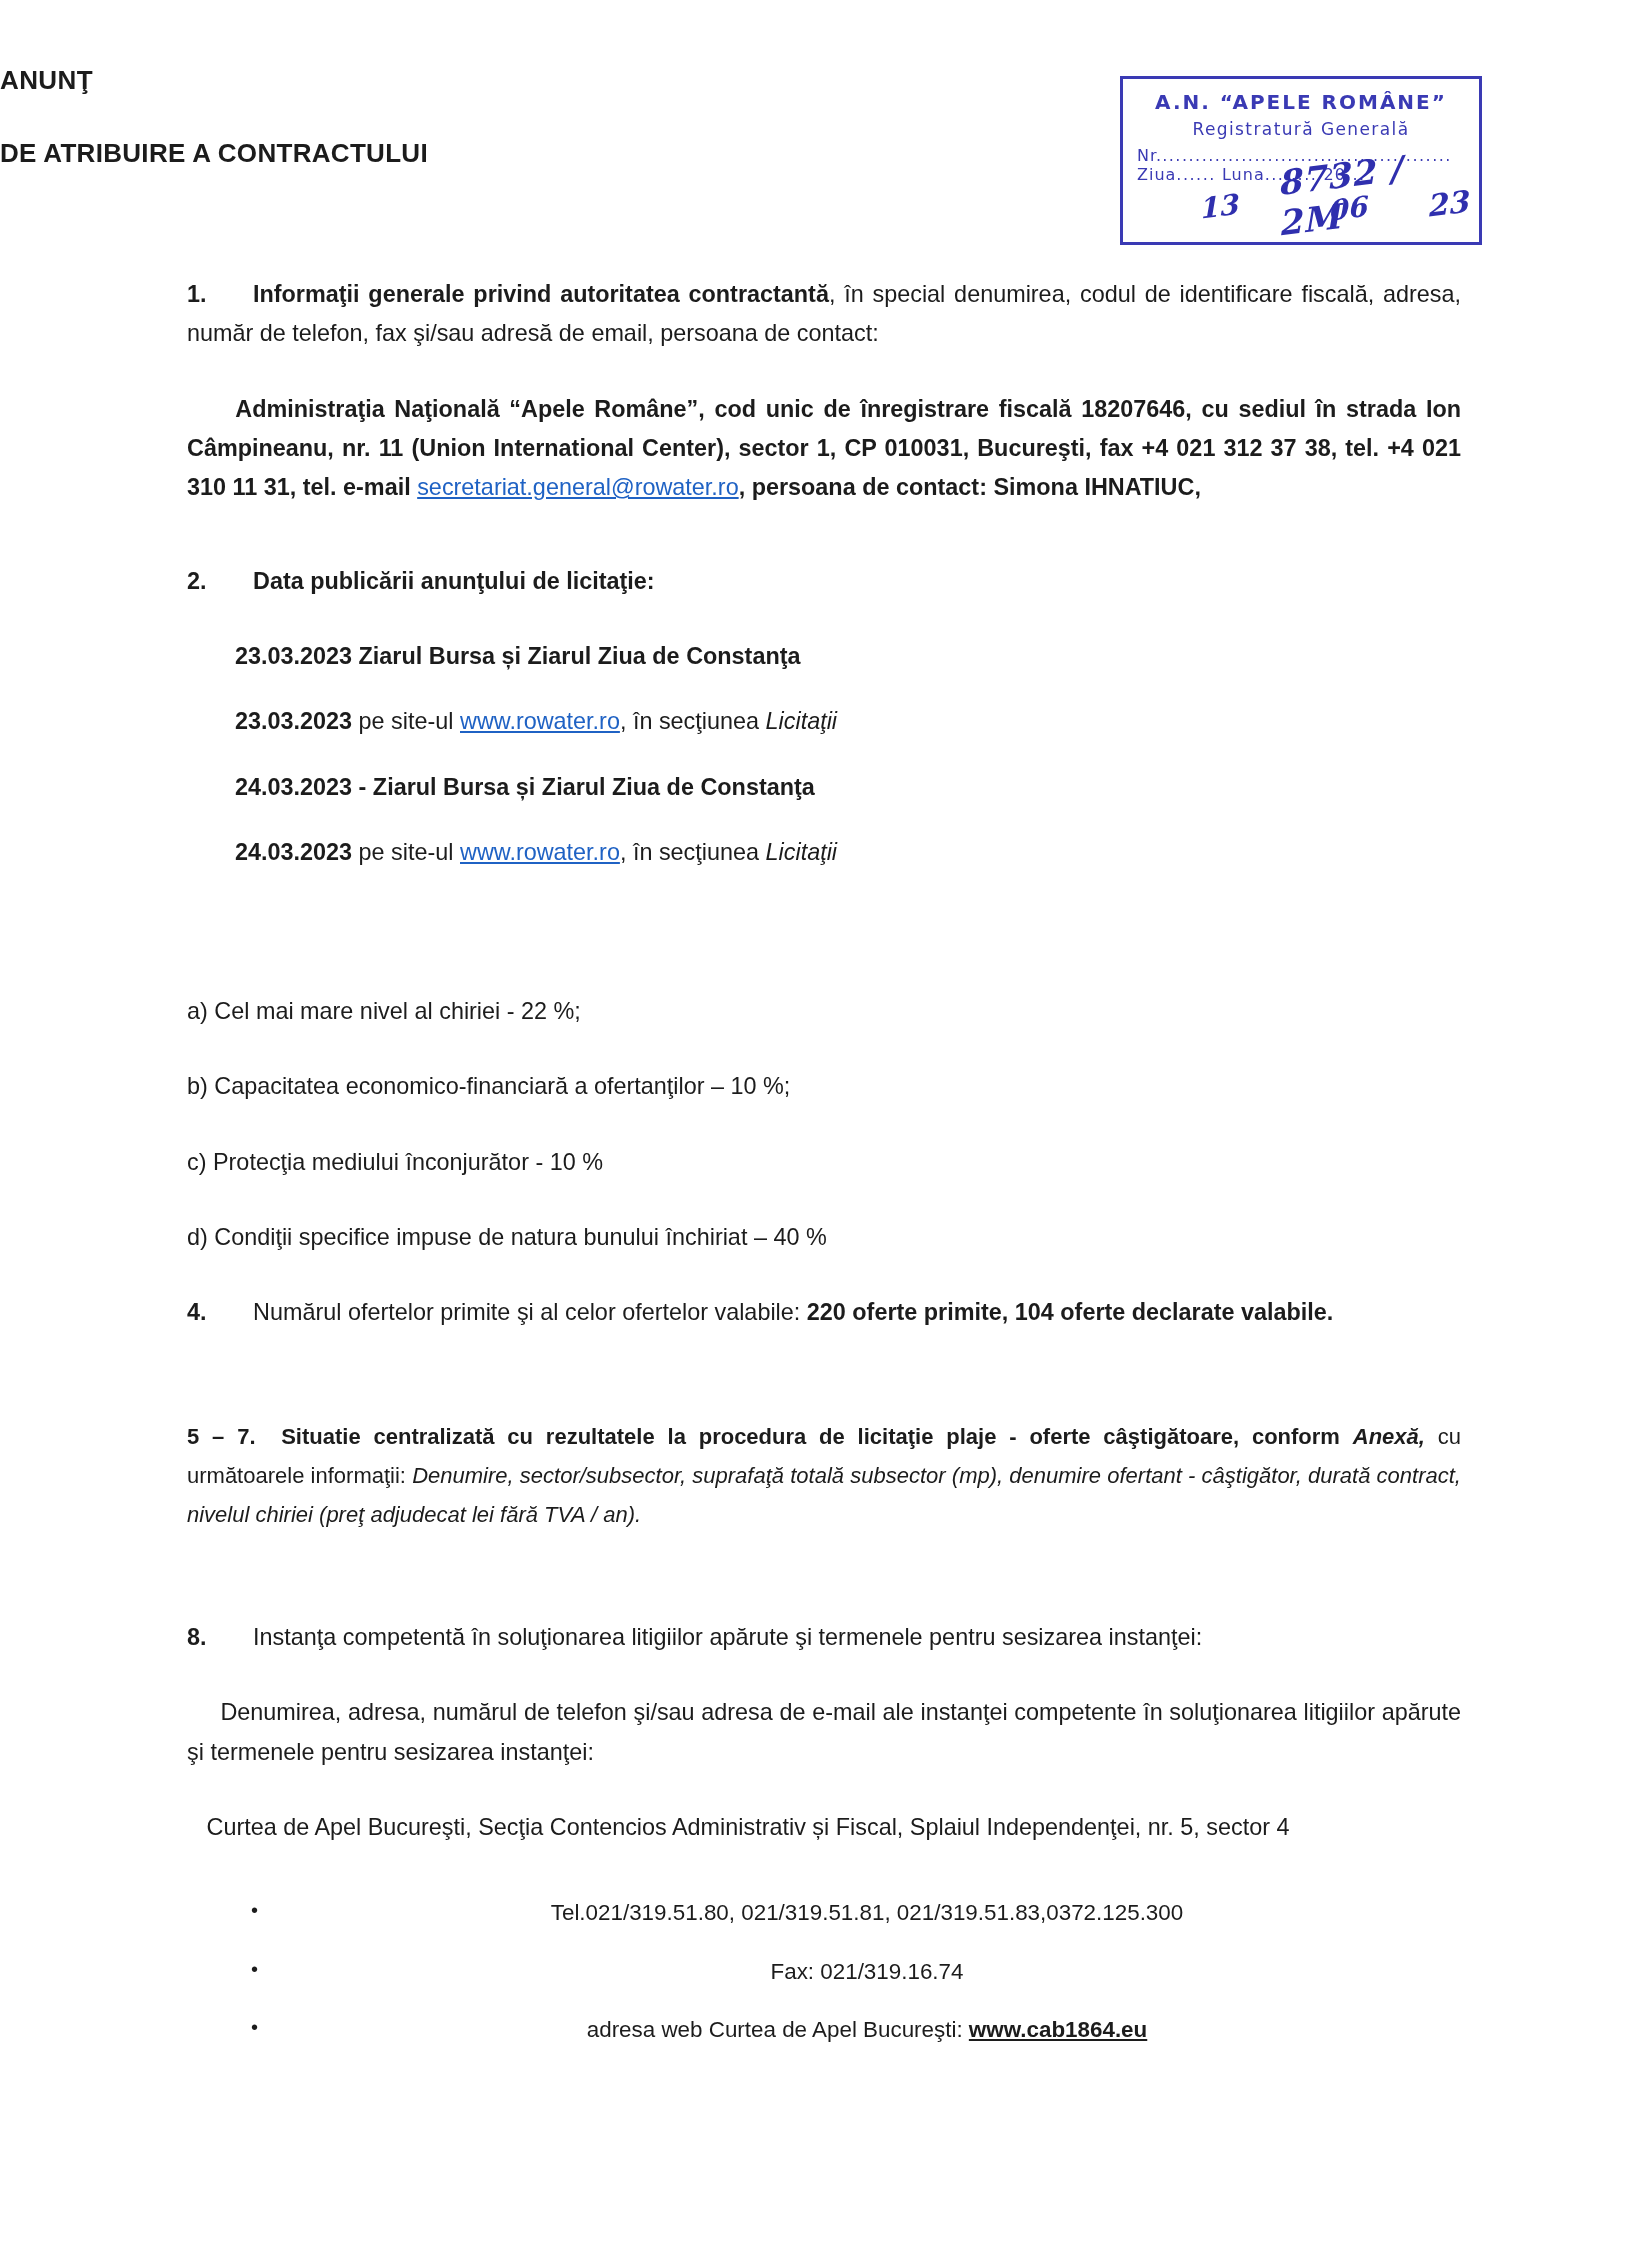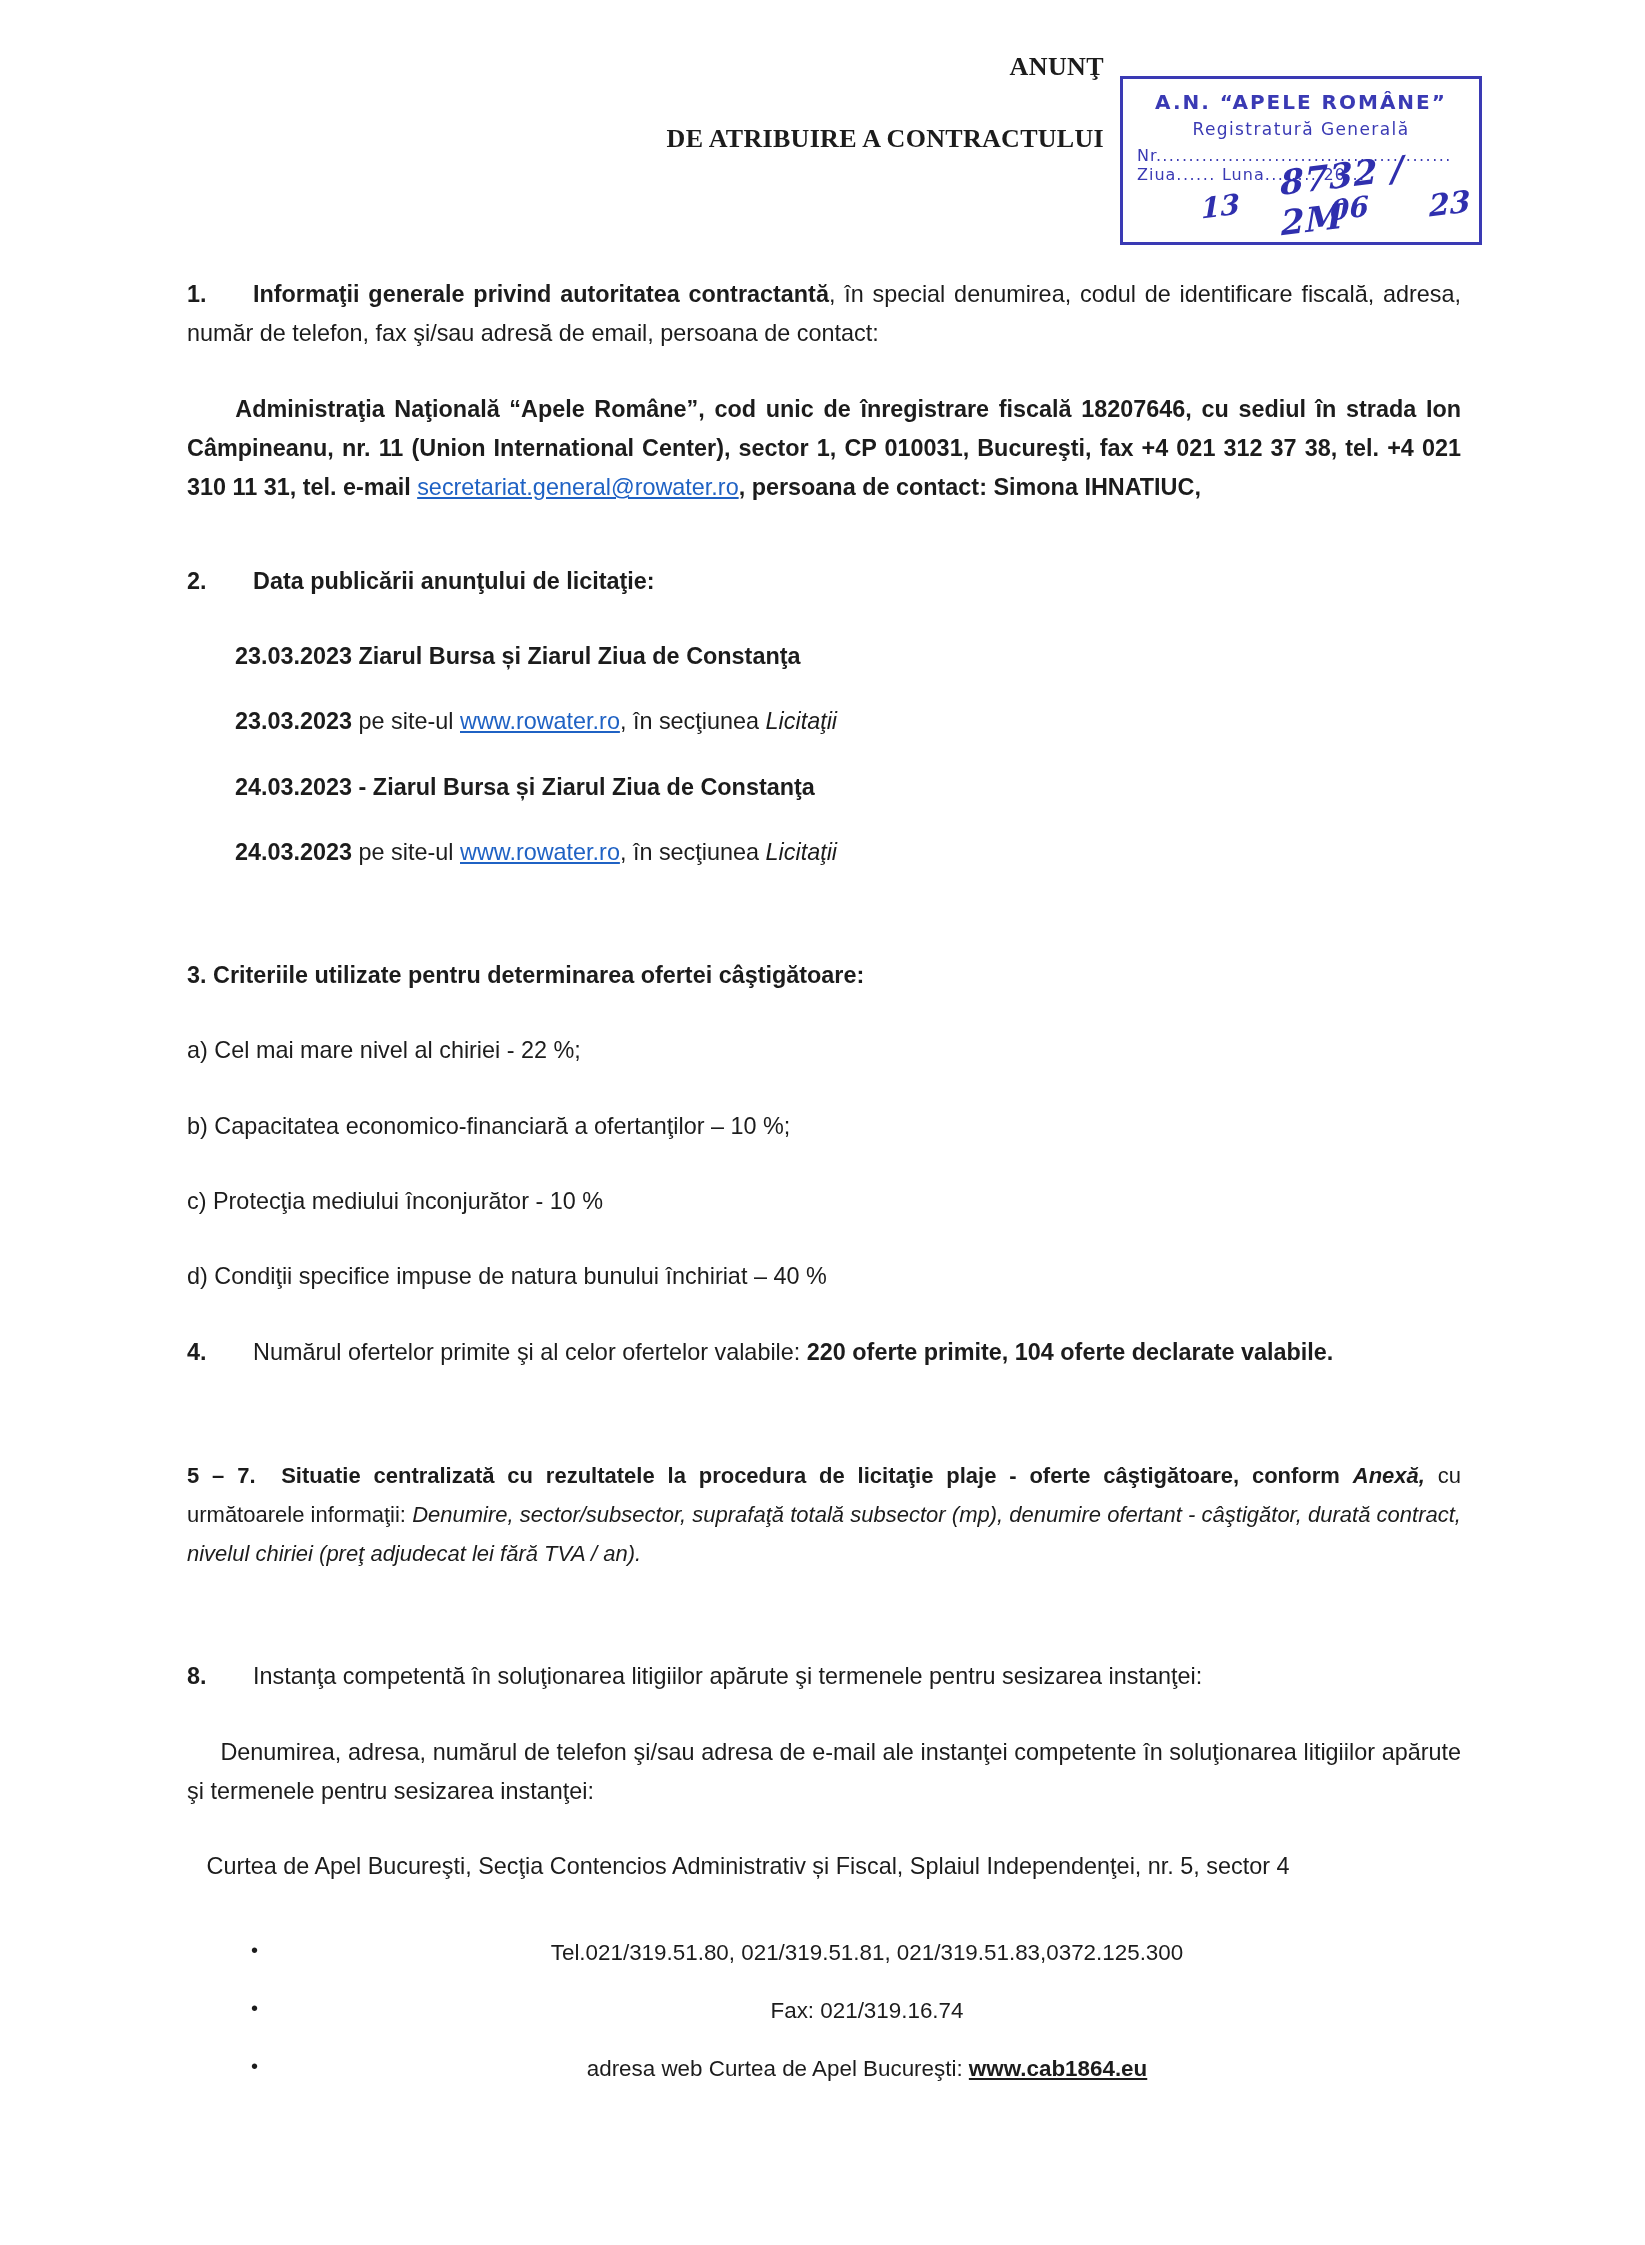--- a/index.html
+++ b/index.html
@@ -17,24 +17,23 @@
     height: 2246px;
     background: #ffffff;
     box-sizing: border-box;
     overflow: hidden;
   }
 
   
   .doc-title-block {
     position: absolute;
     left: 0;
-    top: 52px;
+    top: 65px;
     width: 1104px;
-    text-align: right;
-    font-family: Liberation Serif, serif;
+    text-align: left;
   }
   .doc-title-1 {
     font-size: 26px;
     font-weight: bold;
     letter-spacing: 0.4px;
   }
   .doc-title-2 {
     font-size: 26px;
     font-weight: bold;
     margin-top: 42px;
@@ -250,23 +249,20 @@
     </p>
 
     <div class="gap-sm"></div>
 
     <p class="date-line">
       <b>24.03.2023</b><span>  pe site-ul </span><a class="link" href="#">www.rowater.ro</a><span>, în secţiunea </span><i>Licitaţii</i>
     </p>
 
     <div class="gap-xl"></div>
 
-    <p class="crit-line">
-      <b>3. Criteriile utilizate pentru determinarea ofertei câştigătoare:</b>
-    </p>
 
     <div class="gap-md"></div>
     <p class="crit-line">a) Cel mai mare nivel al chiriei -  22 %;</p>
     <div class="gap-md"></div>
     <p class="crit-line">b) Capacitatea economico-financiară a ofertanţilor – 10 %;</p>
     <div class="gap-md"></div>
     <p class="crit-line">c) Protecţia mediului înconjurător - 10 %</p>
     <div class="gap-md"></div>
     <p class="crit-line">d) Condiţii specifice impuse de natura bunului închiriat – 40 %</p>
 

